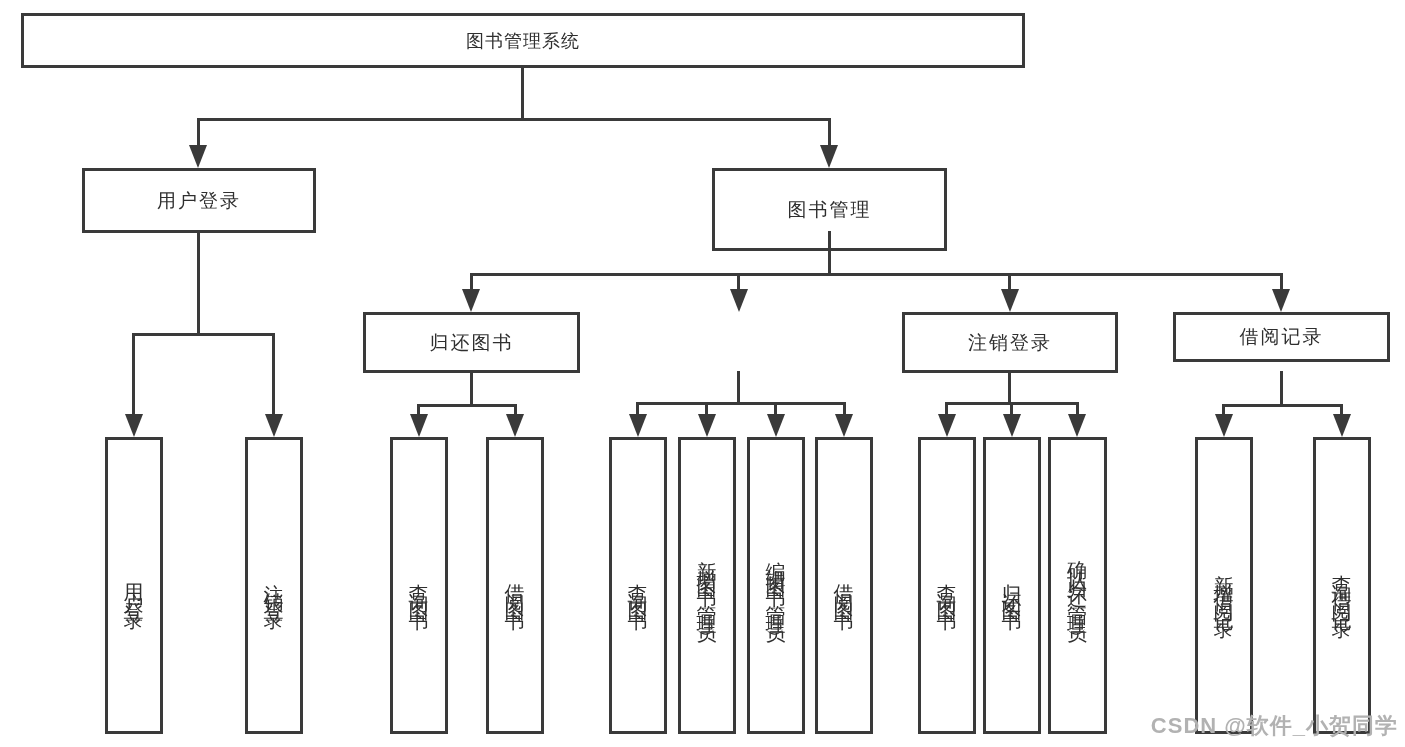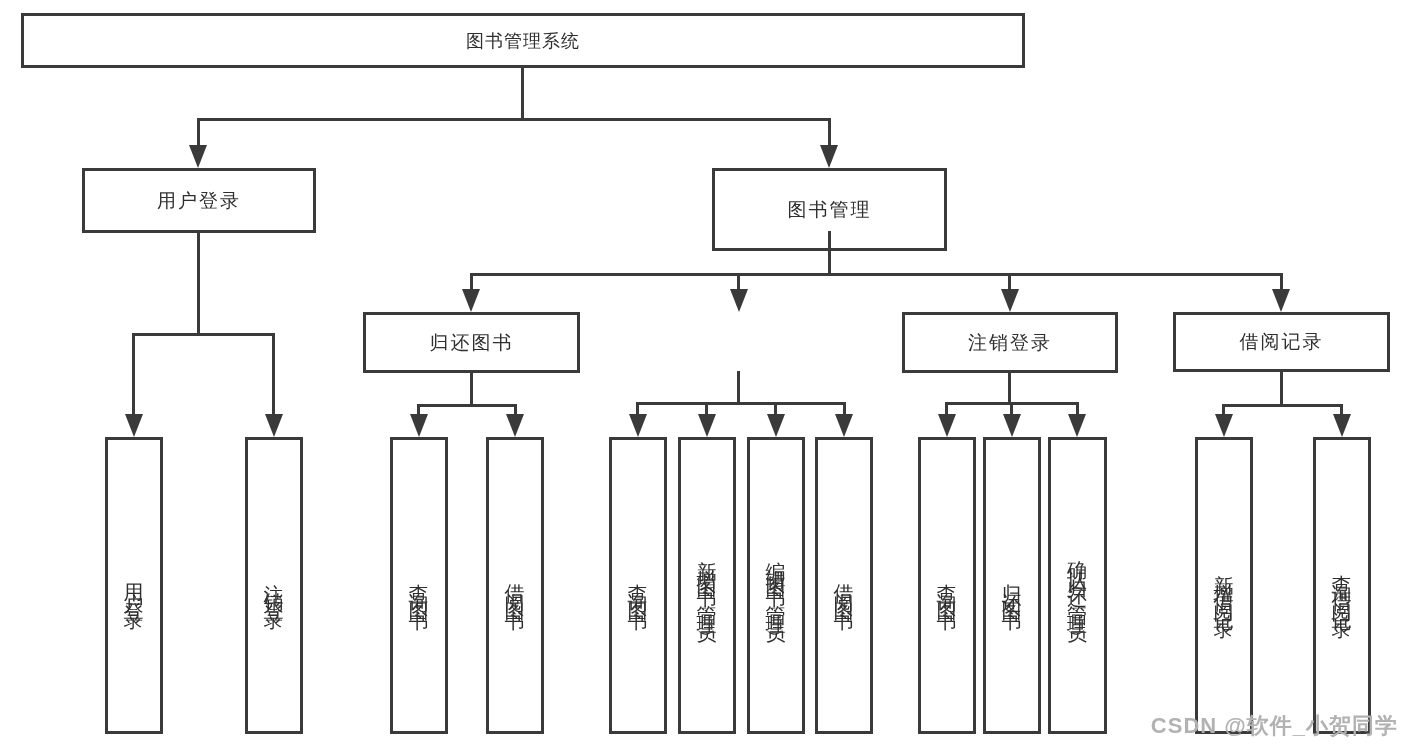--- a/index.html
+++ b/index.html
@@ -84,21 +84,21 @@
   <div class="node" style="left:712px;top:168px;width:235px;height:83px">
     <span class="lbl">图书管理</span>
   </div>
 
   <div class="node" style="left:363px;top:312px;width:217px;height:61px">
     <span class="lbl">归还图书</span>
   </div>
   <div class="node" style="left:902px;top:312px;width:216px;height:61px">
     <span class="lbl">注销登录</span>
   </div>
-  <div class="node" style="left:1173px;top:312px;width:217px;height:60px">
+  <div class="node" style="left:1173px;top:312px;width:217px;height:50px">
     <span class="lbl">借阅记录</span>
   </div>
 
   <div class="node leaf" style="left:105px;top:437px;width:58px;height:297px">
     <span class="vlbl">用户登录</span>
   </div>
   <div class="node leaf" style="left:245px;top:437px;width:58px;height:297px">
     <span class="vlbl">注销登录</span>
   </div>
 

